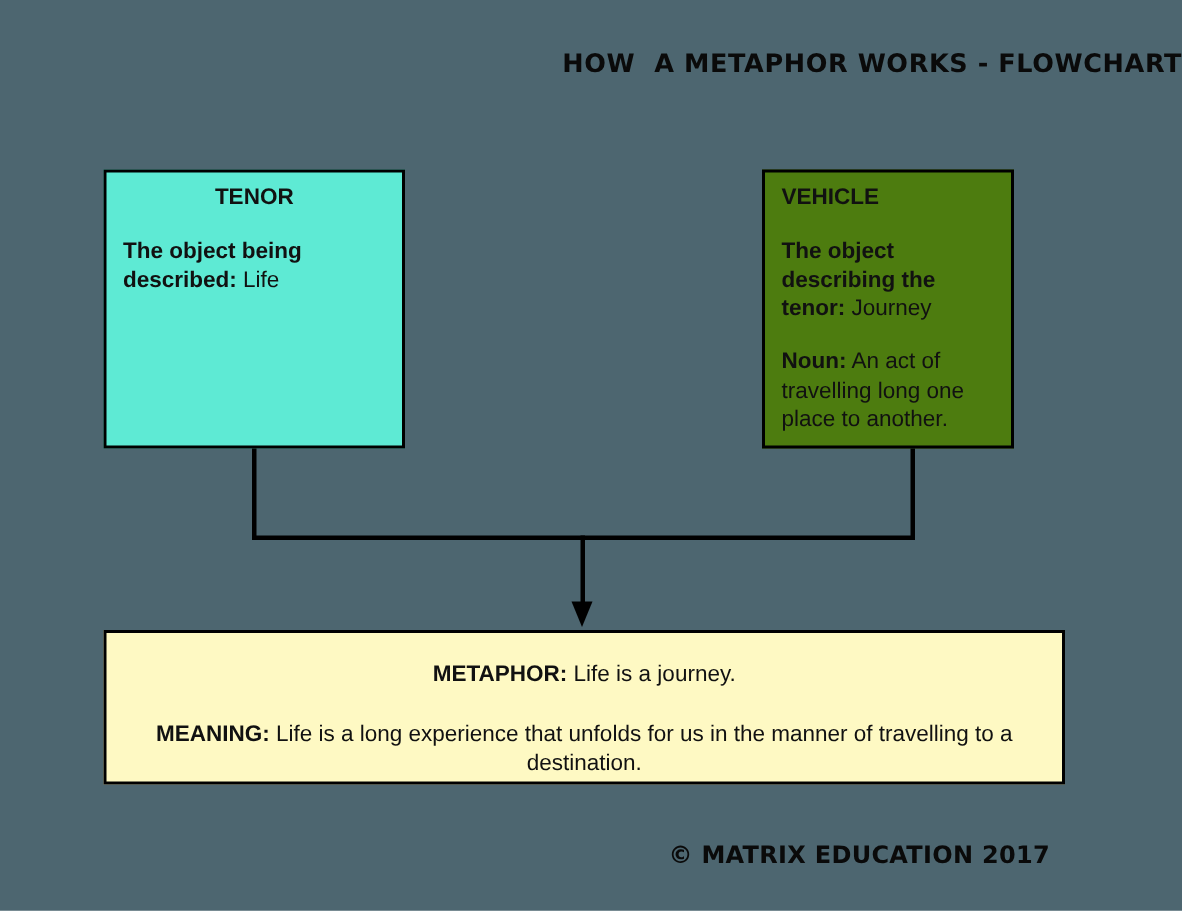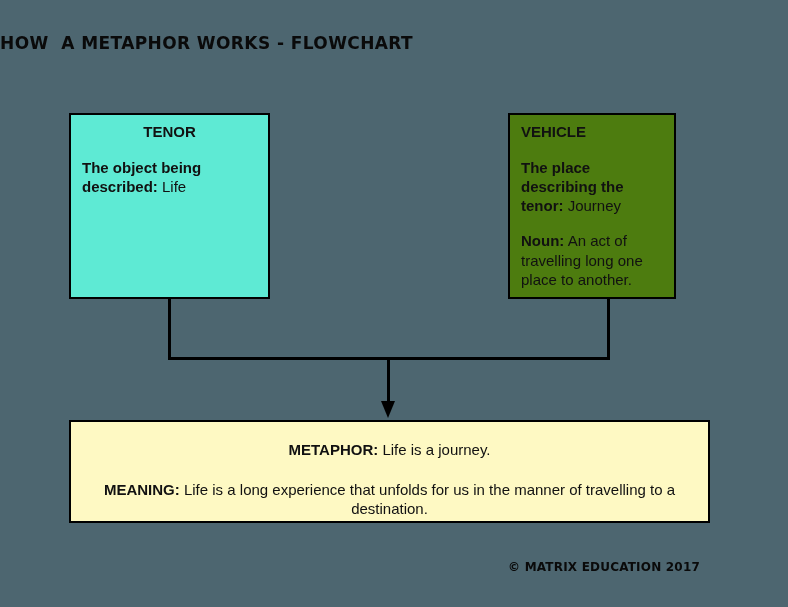--- a/index.html
+++ b/index.html
@@ -18,21 +18,21 @@
     height: 607px;
     background: #4d6670;
   }
 
   
   .chart-title {
     position: absolute;
     left: 0;
     top: 33px;
     width: 788px;
-    text-align: left;
+    text-align: right;
     font-family: "DejaVu Sans", sans-serif;
     font-size: 17px;
     font-weight: bold;
     letter-spacing: 0.4px;
     color: #0a0a0a;
     white-space: pre;
   }
 
   
   .node {
@@ -133,41 +133,41 @@
   
   .copyright {
     position: absolute;
     left: 0;
     top: 560px;
     width: 788px;
     padding-right: 88px;
     box-sizing: border-box;
     text-align: right;
     font-family: "DejaVu Sans", sans-serif;
-    font-size: 12px;
+    font-size: 16px;
     font-weight: bold;
     letter-spacing: 0.2px;
     color: #0a0a0a;
   }
 </style>
 </head>
 <body>
 
 <div id="canvas">
 
   <div class="chart-title">HOW  A METAPHOR WORKS - FLOWCHART</div>
 
   <div class="node node-tenor">
     <div class="node-heading center">TENOR</div>
     <div class="node-para"><b>The object being described:</b><span> Life</span></div>
   </div>
 
   <div class="node node-vehicle">
     <div class="node-heading left">VEHICLE</div>
-    <div class="node-para"><b>The place describing the tenor:</b><span> Journey</span></div>
+    <div class="node-para"><b>The object describing the tenor:</b><span> Journey</span></div>
     <div class="node-para"><b>Noun:</b><span> An act of travelling long one place to another.</span></div>
   </div>
 
   <div class="conn conn-v-left"></div>
   <div class="conn conn-v-right"></div>
   <div class="conn conn-h"></div>
   <div class="conn conn-v-down"></div>
   <div class="arrow-head"></div>
 
   <div class="node node-metaphor">

